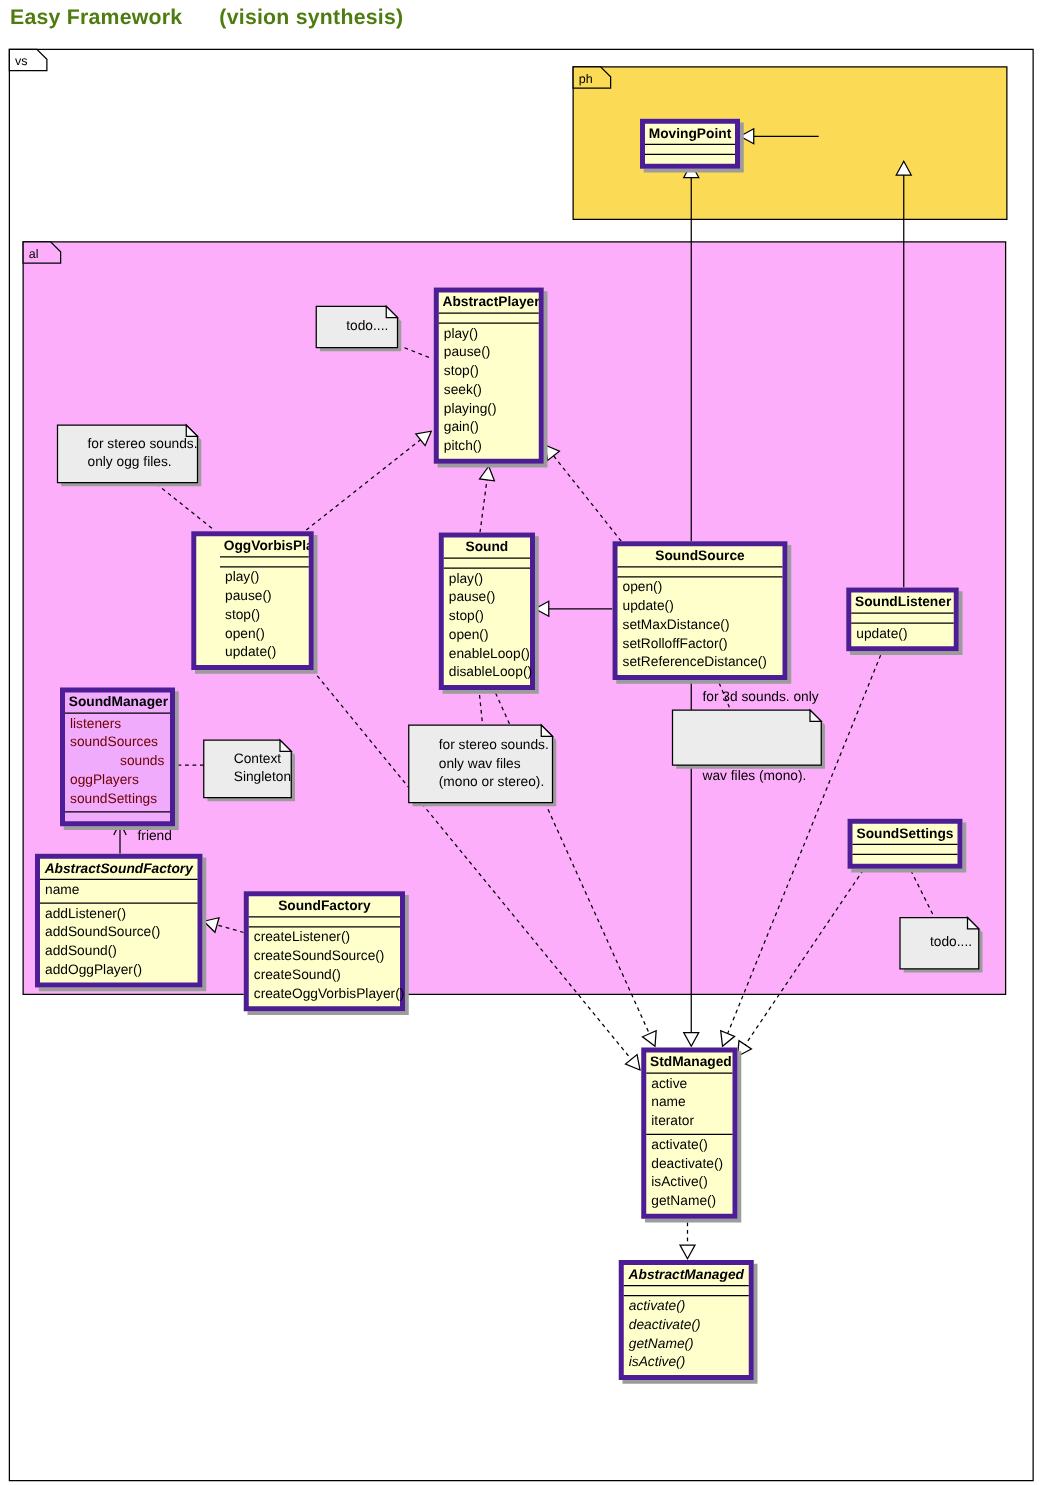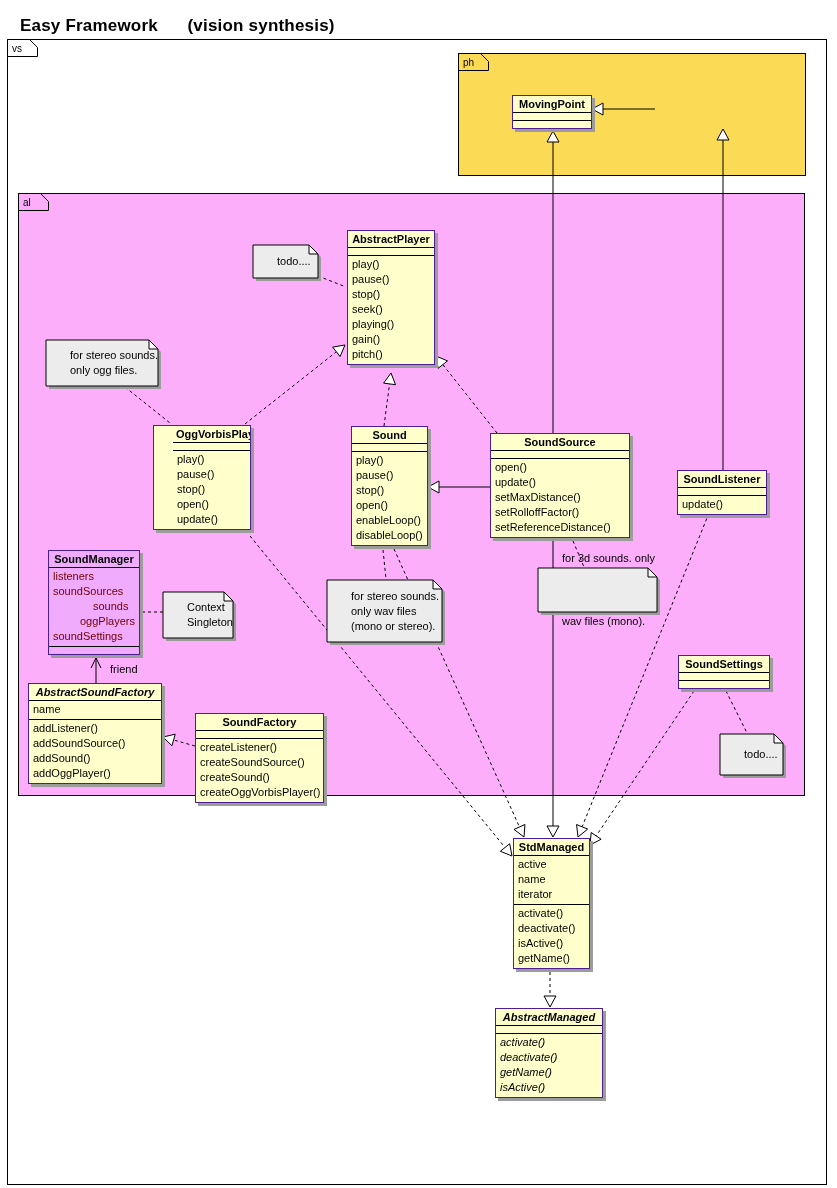--- a/index.html
+++ b/index.html
@@ -1,24 +1,24 @@
 <!DOCTYPE html>
 <html><head>
 <meta charset="utf-8">
 <style>
   html,body{margin:0;padding:0;}
   body{width:837px;height:1188px;position:relative;background:#fff;
        font-family:"Liberation Sans", sans-serif;overflow:hidden;}
-  #page-title{position:absolute;left:8px;top:4px;margin:12px;font-size:17px;
-       font-weight:bold;color:#000000;white-space:pre;letter-spacing:.2px;}
+  #page-title{position:absolute;left:8px;top:4px;margin:0;font-size:17px;
+       font-weight:bold;color:#4d7c0f;white-space:pre;letter-spacing:.2px;}
   #stage{position:absolute;left:0;top:0;width:837px;height:1188px;}
   #shapes{position:absolute;left:0;top:0;}
   #nodes{position:absolute;left:0;top:0;width:100%;height:100%;pointer-events:none;}
   #nodes > *{pointer-events:auto;}
-  .uml-class{position:absolute;background:#FFFFCC;border:1px solid #4c1d95;
+  .uml-class{position:absolute;background:#FFFFCC;border:4px solid #4c1d95;
        box-shadow:3px 3px 0 #9c9c9c;box-sizing:border-box;}
   .c-title{font-size:11px;font-weight:bold;text-align:center;padding:2px 3px;
        white-space:nowrap;overflow:hidden;}
   .c-title.italic{font-style:italic;}
   .c-comp{border-top:1px solid #000;padding:1px 0 2px;}
   .c-comp.c-empty{height:7px;padding:0;}
   .c-member{font-size:11px;line-height:15px;padding:0 4px;white-space:nowrap;}
   .c-member.italic{font-style:italic;}
   .note-text{position:absolute;display:flex;flex-direction:column;
        justify-content:center;box-sizing:border-box;padding:0 24px;}
@@ -245,21 +245,21 @@
         <div class="c-title">SoundSettings</div>
         <div class="c-comp c-empty"></div>
         <div class="c-comp c-empty"></div>
       </div>
       <div class="uml-class" style="left: 48px; top: 550px; width: 92px; background: #f0abfc;">
         <div class="c-title">SoundManager</div>
         <div class="c-comp">
           <div class="c-member" style="color: rgb(110, 0, 0);">listeners</div>
           <div class="c-member" style="color: rgb(110, 0, 0);">soundSources</div>
           <div class="c-member" style="color: rgb(110, 0, 0); margin-left: 40px;">sounds</div>
-          <div class="c-member" style="color: rgb(110, 0, 0); text-align: right;">oggPlayers</div>
+          <div class="c-member" style="color: rgb(110, 0, 0);">oggPlayers</div>
           <div class="c-member" style="color: rgb(110, 0, 0);">soundSettings</div>
         </div>
         <div class="c-comp c-empty"></div>
       </div>
       <div class="uml-class" style="left: 28px; top: 683px; width: 134px;">
         <div class="c-title italic">AbstractSoundFactory</div>
         <div class="c-comp">
           <div class="c-member">name</div>
         </div>
         <div class="c-comp">

